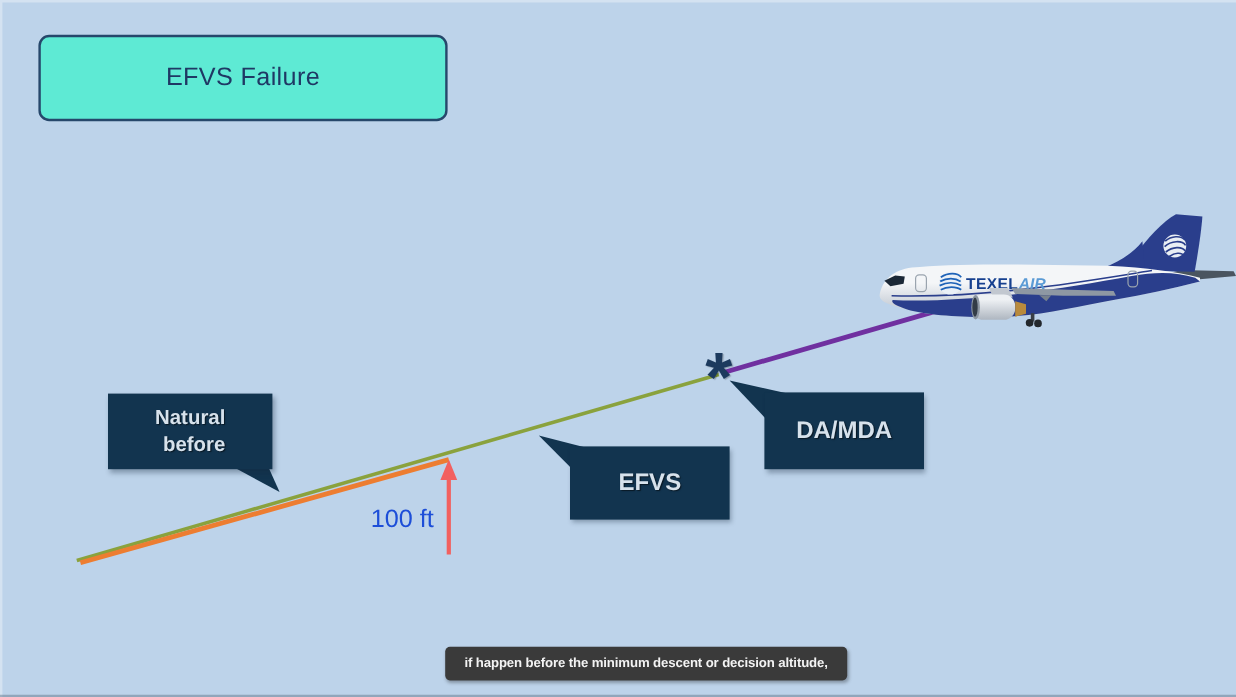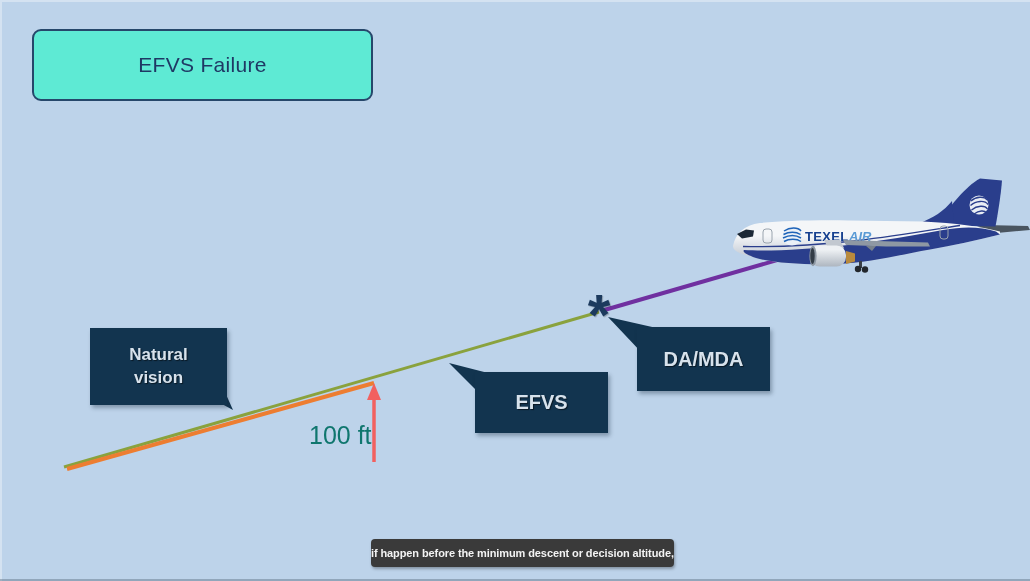--- a/index.html
+++ b/index.html
@@ -23,39 +23,39 @@
   .title-box span{font-size:21px;color:#1f3864;letter-spacing:.3px;}
   
   svg.diagram{position:absolute;left:0;top:0;z-index:1;}
   
   .callout{
     position:absolute;z-index:3;background:#12344f;color:#d7e2ec;
     display:flex;align-items:center;justify-content:center;text-align:center;
     font-weight:700;box-shadow:2px 3px 4px rgba(20,40,60,.35);
     text-shadow:1px 1px 1px rgba(0,0,0,.55);
   }
-  .callout.nv{left:90px;top:328px;width:137px;height:77px;font-size:17px;line-height:1.35;}
+  .callout.nv{left:90px;top:328px;width:137px;height:63px;font-size:17px;line-height:1.35;text-align:right;}
   .callout.efvs{left:475px;top:372px;width:133px;height:61px;font-size:20px;}
   .callout.damda{left:637px;top:327px;width:133px;height:64px;font-size:20px;}
   
   .marker{
     position:absolute;left:580px;top:286px;width:38px;z-index:4;
     font-size:58px;font-weight:700;color:#1c3a5e;text-align:center;line-height:1;
     text-shadow:1px 1px 1px rgba(0,0,0,.25);
   }
   .alt-label{
     position:absolute;left:309px;top:421px;z-index:3;
-    font-size:25px;color:#0f766e;
+    font-size:21px;color:#1d4ed8;
   }
   
   .caption{
     position:absolute;left:371px;top:539px;height:28px;min-width:291px;z-index:5;
     background:#3a3a3a;border-radius:4px;
     display:flex;align-items:center;justify-content:center;
-    padding:0 0;box-sizing:border-box;
+    padding:0 16px;box-sizing:border-box;
     box-shadow:1px 2px 3px rgba(0,0,0,.3);
   }
   .caption span{color:#f3f3f3;font-size:11px;font-weight:600;white-space:nowrap;letter-spacing:-.1px;}
   
   .plane{position:absolute;left:718px;top:168px;width:312px;height:120px;z-index:2;}
 </style>
 </head>
 <body>
 
 <div class="slide">
@@ -135,21 +135,21 @@
 
       <rect x="141" y="93" width="3" height="7" fill="#3a3f46"></rect>
       <circle cx="140" cy="101" r="3.2" fill="#23272c"></circle>
       <circle cx="147" cy="101.5" r="3.2" fill="#23272c"></circle>
     </svg>
   </div>
 
   <div class="callout nv">
     <div>
       <span>Natural</span><br>
-      <span>vision</span>
+      <span>before</span>
     </div>
   </div>
   <div class="callout damda">
     <span>DA/MDA</span>
   </div>
   <div class="callout efvs">
     <span>EFVS</span>
   </div>
 
   <div class="marker">*</div>

